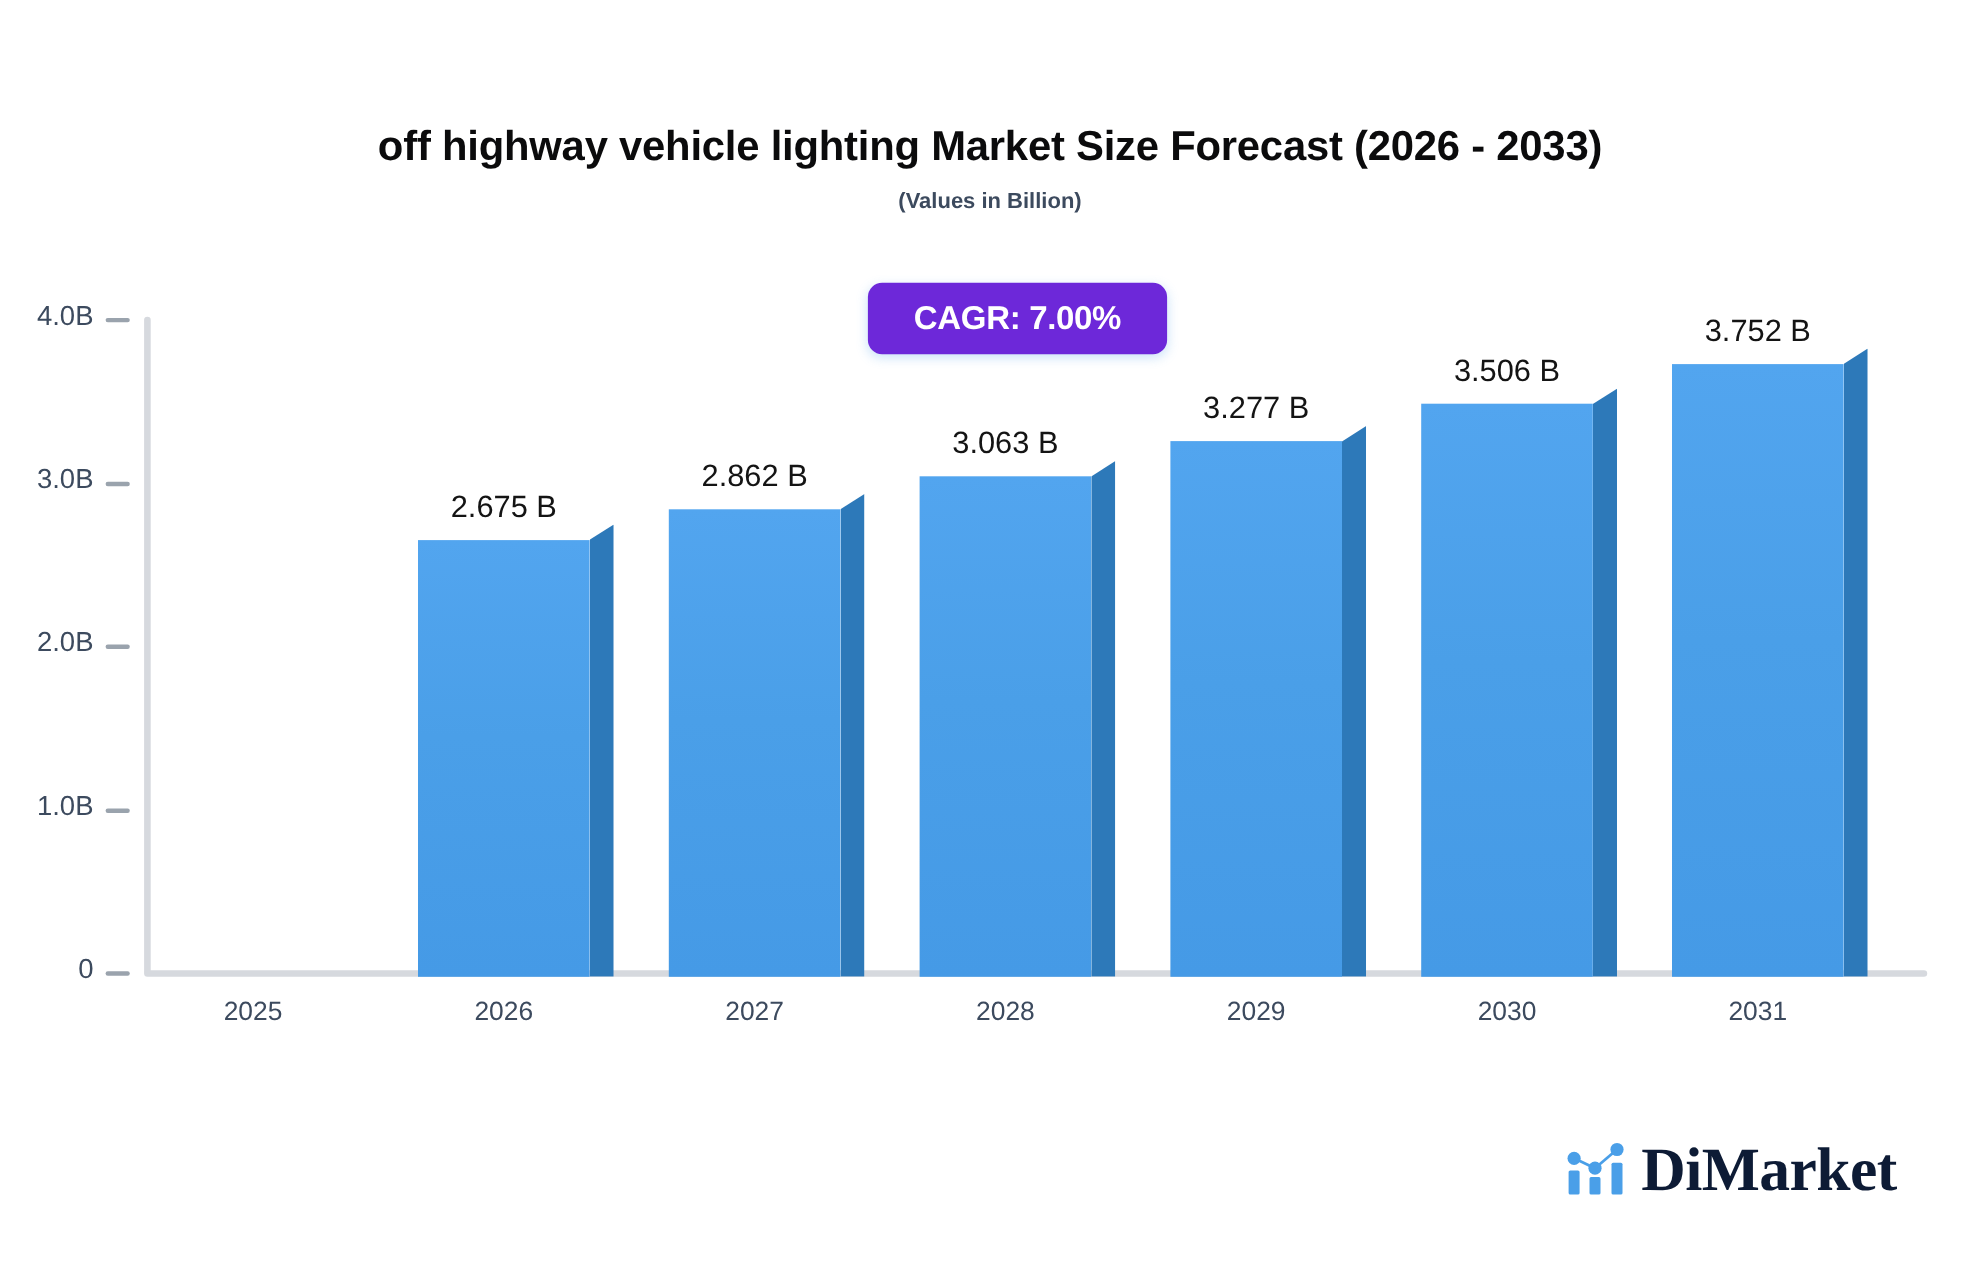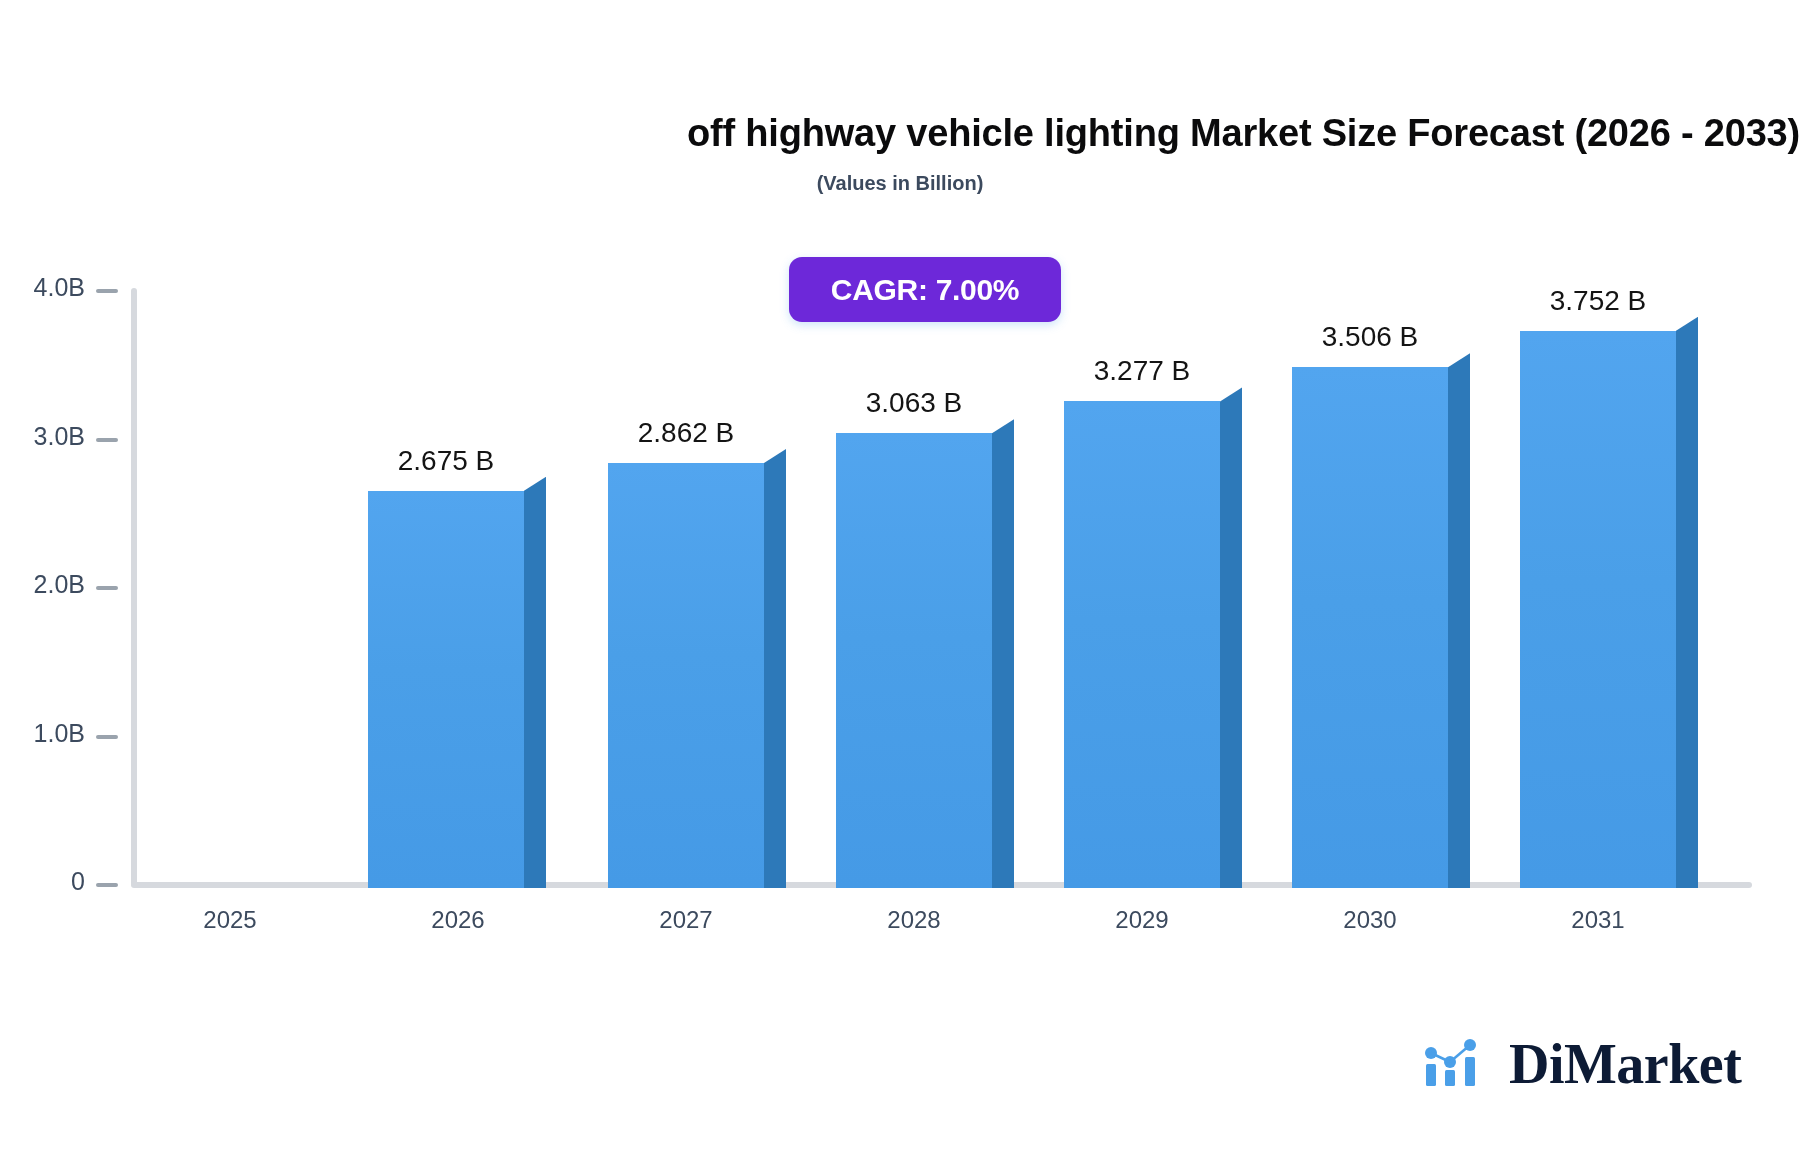--- a/index.html
+++ b/index.html
@@ -20,21 +20,21 @@
     height: 1156px;
     background: #ffffff;
   }
 
   
   .title {
     position: absolute;
     top: 112px;
     left: 0;
     width: 1800px;
-    text-align: right;
+    text-align: center;
     font-size: 38px;
     font-weight: bold;
     color: #0b0b0c;
     letter-spacing: -0.2px;
     white-space: nowrap;
   }
   .subtitle {
     position: absolute;
     top: 172px;
     left: 0;
@@ -163,21 +163,21 @@
     white-space: nowrap;
   }
 
   
   .logo {
     position: absolute;
     left: 1424px;
     top: 1036px;
     display: flex;
     align-items: center;
-    gap: 31px;
+    gap: 14px;
   }
   .logo-text {
     font-family: "Liberation Serif", serif;
     font-size: 56px;
     font-weight: bold;
     color: #0d1b35;
     letter-spacing: -0.5px;
     line-height: 1;
   }
 </style>
@@ -214,21 +214,21 @@
           <div class="dash"></div>
         </div>
         <div class="ytick" style="top: 885px;">
           <div class="lbl">0</div>
           <div class="dash"></div>
         </div>
       </div>
   </div>
 
   <div class="bars-layer" id="bars-layer">
-      <div class="bar-group" style="left: 368px; width: 178px; height: 397.237px; margin-top: 36px;">
+      <div class="bar-group" style="left: 380px; width: 178px; height: 397.237px; margin-top: 36px;">
         <div class="bar-side" style="left: 156px; height: 411.237px; clip-path: polygon(0px 14px, 100% 0px, 100% 100%, 0px 100%);"></div>
         <div class="bar-front" style="width: 156px; height: 397.237px;"></div>
         <div class="bar-label" style="left: 78px; bottom: 411.237px;">2.675 B</div>
       </div>
       <div class="bar-group" style="left: 608px; width: 178px; height: 425.007px;">
         <div class="bar-side" style="left: 156px; height: 439.007px; clip-path: polygon(0px 14px, 100% 0px, 100% 100%, 0px 100%);"></div>
         <div class="bar-front" style="width: 156px; height: 425.007px;"></div>
         <div class="bar-label" style="left: 78px; bottom: 439.007px;">2.862 B</div>
       </div>
       <div class="bar-group" style="left: 836px; width: 178px; height: 454.856px;">

